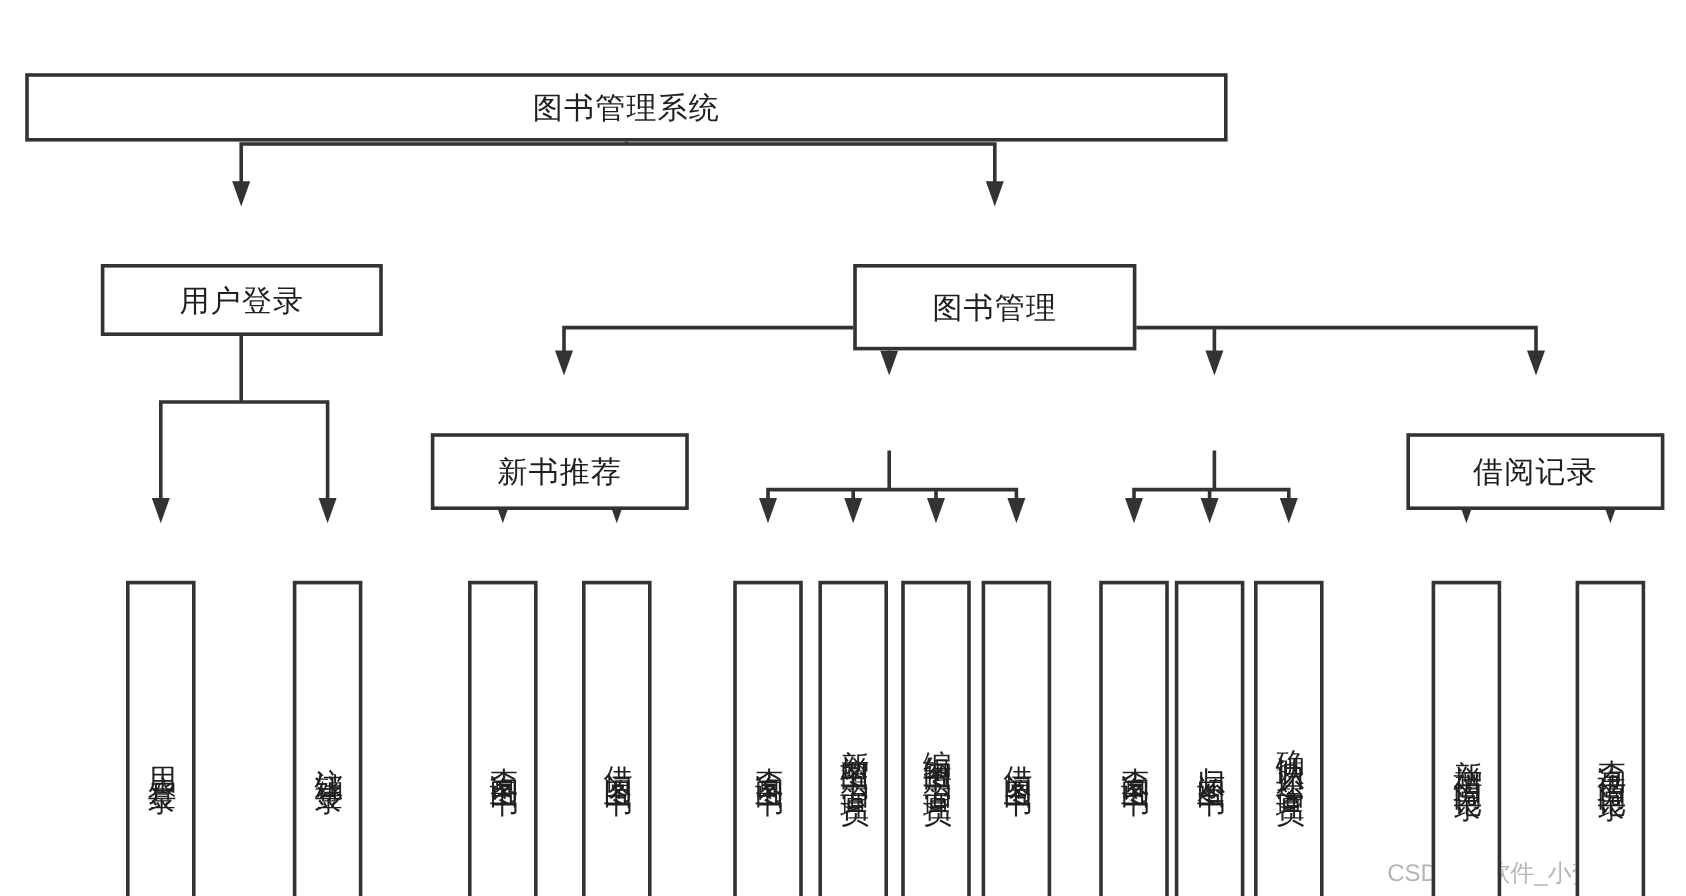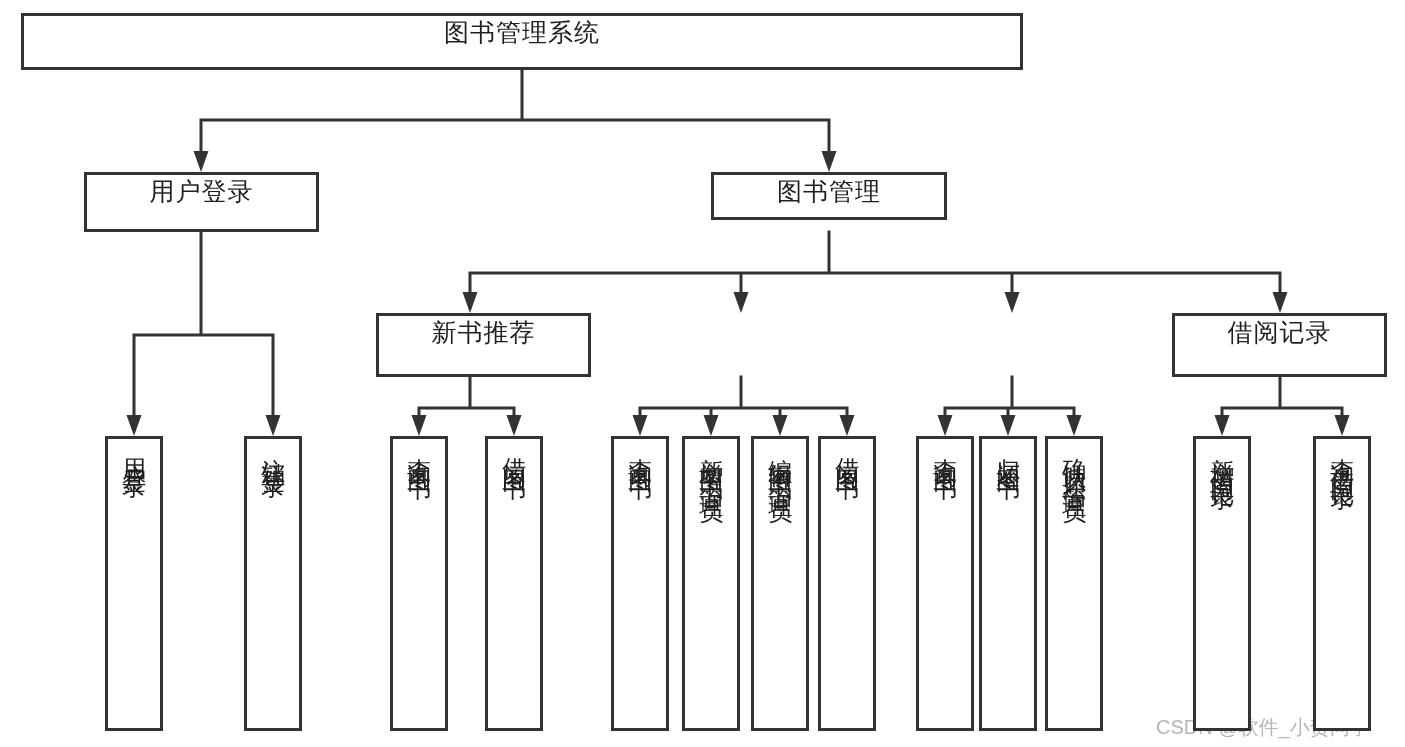--- a/index.html
+++ b/index.html
@@ -15,24 +15,25 @@
     position: absolute;
     left: 0; top: 0;
     z-index: 1;
   }
   .box {
     position: absolute;
     box-sizing: border-box;
     border: 3px solid var(--line, #333333);
     background: #ffffff;
     display: flex;
-    align-items: flex-start;
+    align-items: center;
     justify-content: center;
     color: var(--text, #1f1f1f);
     z-index: 2;
+    margin-top: 48px;
   }
   .h-label {
     font-size: 25px;
     letter-spacing: 1px;
     white-space: nowrap;
     color: var(--text, #1f1f1f);
   }
   .v-label {
     writing-mode: vertical-rl;
     text-orientation: mixed;
@@ -99,25 +100,25 @@
 
   <div class="watermark">CSDN @软件_小贺同学</div>
 
   <div class="box" style="left:21px;top:13px;width:1002px;height:57px;">
     <span class="h-label">图书管理系统</span>
   </div>
 
   <div class="box" style="left:84px;top:172px;width:235px;height:60px;">
     <span class="h-label">用户登录</span>
   </div>
-  <div class="box" style="left:711px;top:172px;width:236px;height:48px;">
+  <div class="box" style="left:711px;top:172px;width:236px;height:72px;">
     <span class="h-label">图书管理</span>
   </div>
 
-  <div class="box" style="left:376px;top:313px;width:215px;height:64px;">
+  <div class="box" style="left:359px;top:313px;width:215px;height:64px;">
     <span class="h-label">新书推荐</span>
   </div>
   <div class="box" style="left:1172px;top:313px;width:215px;height:64px;">
     <span class="h-label">借阅记录</span>
   </div>
 
   <div class="box" style="left:105px;top:436px;width:58px;height:295px;">
     <span class="v-label">用户登录</span>
   </div>
   <div class="box" style="left:244px;top:436px;width:58px;height:295px;">

